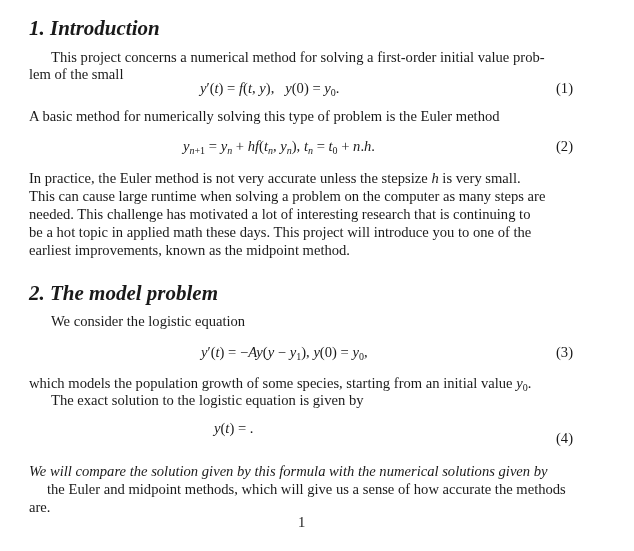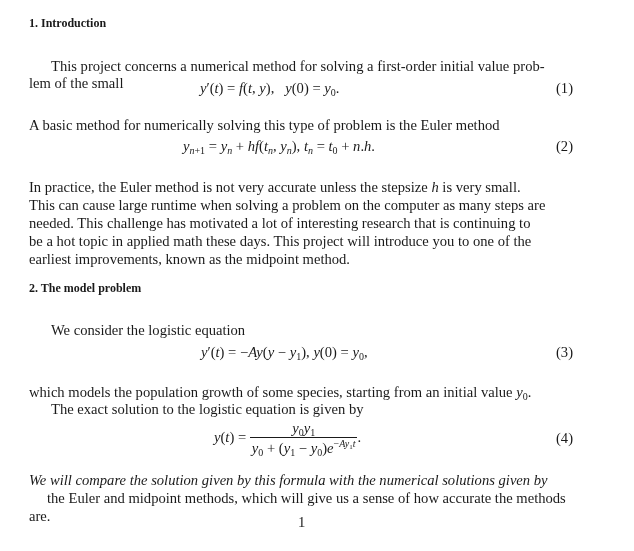--- a/index.html
+++ b/index.html
@@ -12,23 +12,24 @@
     height: 551px;
     position: relative;
     overflow: hidden;
     font-family: "Liberation Serif", "DejaVu Serif", serif;
     color: #1a1a1a;
     font-size: 14.6px;
   }
   .abs { position: absolute; white-space: nowrap; }
   .h {
     font-weight: bold;
-    font-size: 12px;
+    font-size: 21px;
+    font-style: italic;
   }
-  .p { line-height: 20.5px; margin-top: 9px; }
+  .p { line-height: 20.5px; }
   .m { font-style: italic; }
   sub { font-size: 10px; vertical-align: -3px; line-height: 0; }
   sup { font-size: 10px; vertical-align: 6px; line-height: 0; }
   .eqnum { position: absolute; left: 556px; }
   .frac {
     display: inline-block;
     vertical-align: middle;
     text-align: center;
   }
   .frac .num { display: block; padding: 0 2px 1px; border-bottom: 1px solid #1a1a1a; line-height: 16px; }
@@ -80,24 +81,21 @@
 <div class="abs eqnum" style="top:344px;">(3)</div>
 
 <div class="abs p" style="left:29px; top:373px;">
   <span>which models the population growth of some species, starting from an initial value</span>
   <span class="m">y</span><sub>0</sub>.
 </div>
 <div class="abs p" style="left:51px; top:390px;">The exact solution to the logistic equation is given by</div>
 
 <div class="abs" style="left:214px; top:420px;">
   <span class="m">y</span>(<span class="m">t</span>) =
-  <span class="frac">
-    <span class="num"><span class="m">y</span><sub>0</sub><span class="m">y</span><sub>1</sub></span>
-    <span class="den"><span class="m">y</span><sub>0</sub> + (<span class="m">y</span><sub>1</sub> − <span class="m">y</span><sub>0</sub>)<span class="m">e</span><sup>−<span class="m">Ay</span><sub style="font-size:7px;vertical-align:-2px;">1</sub><span class="m">t</span></sup></span>
-  </span>.
+  .
 </div>
 <div class="abs eqnum" style="top:430px;">(4)</div>
 
 <div class="abs p" style="left:29px; top:461px;font-style:italic;">We will compare the solution given by this formula with the numerical solutions given by</div>
 <div class="abs p" style="left:47px; top:479px;">the Euler and midpoint methods, which will give us a sense of how accurate the methods</div>
 <div class="abs p" style="left:29px; top:497px;">are.</div>
 
 <div class="abs" style="left:298px; top:514px;">1</div>
 
 </body></html>

